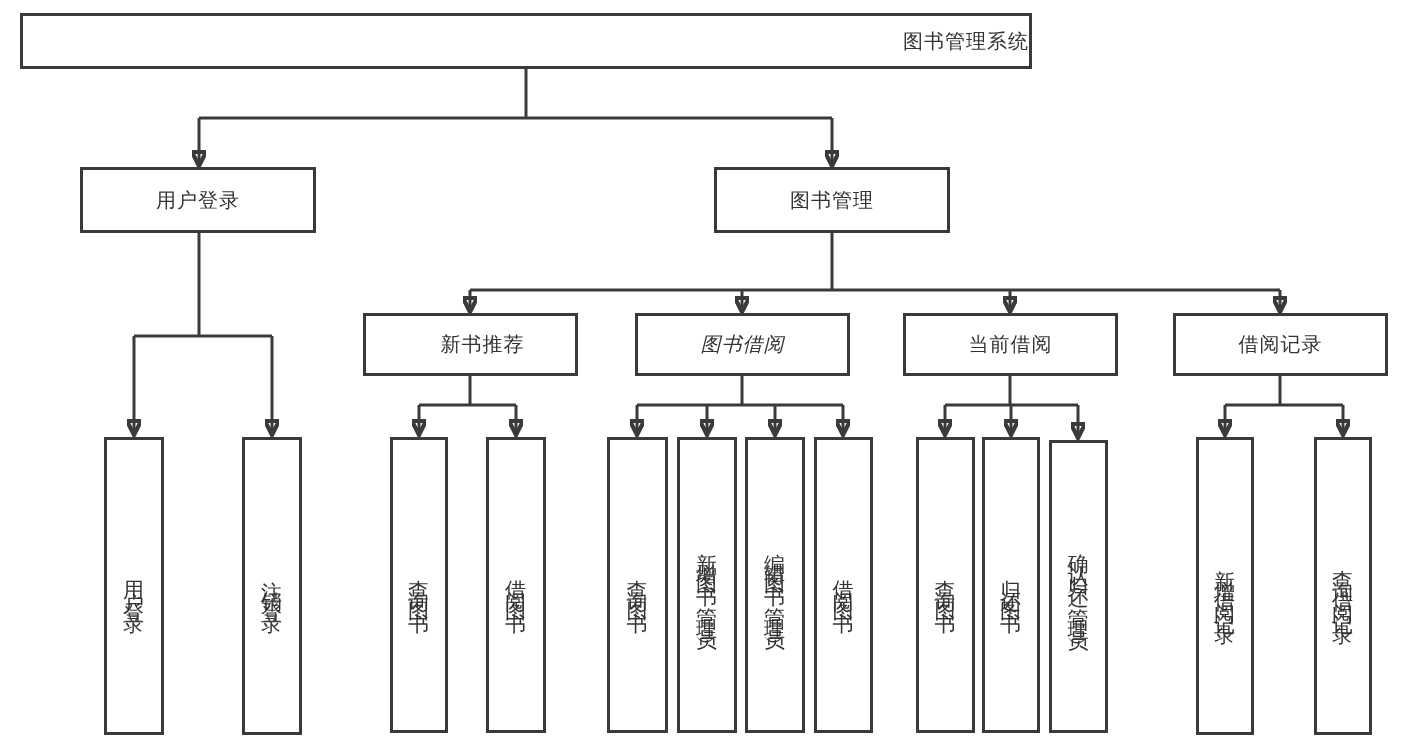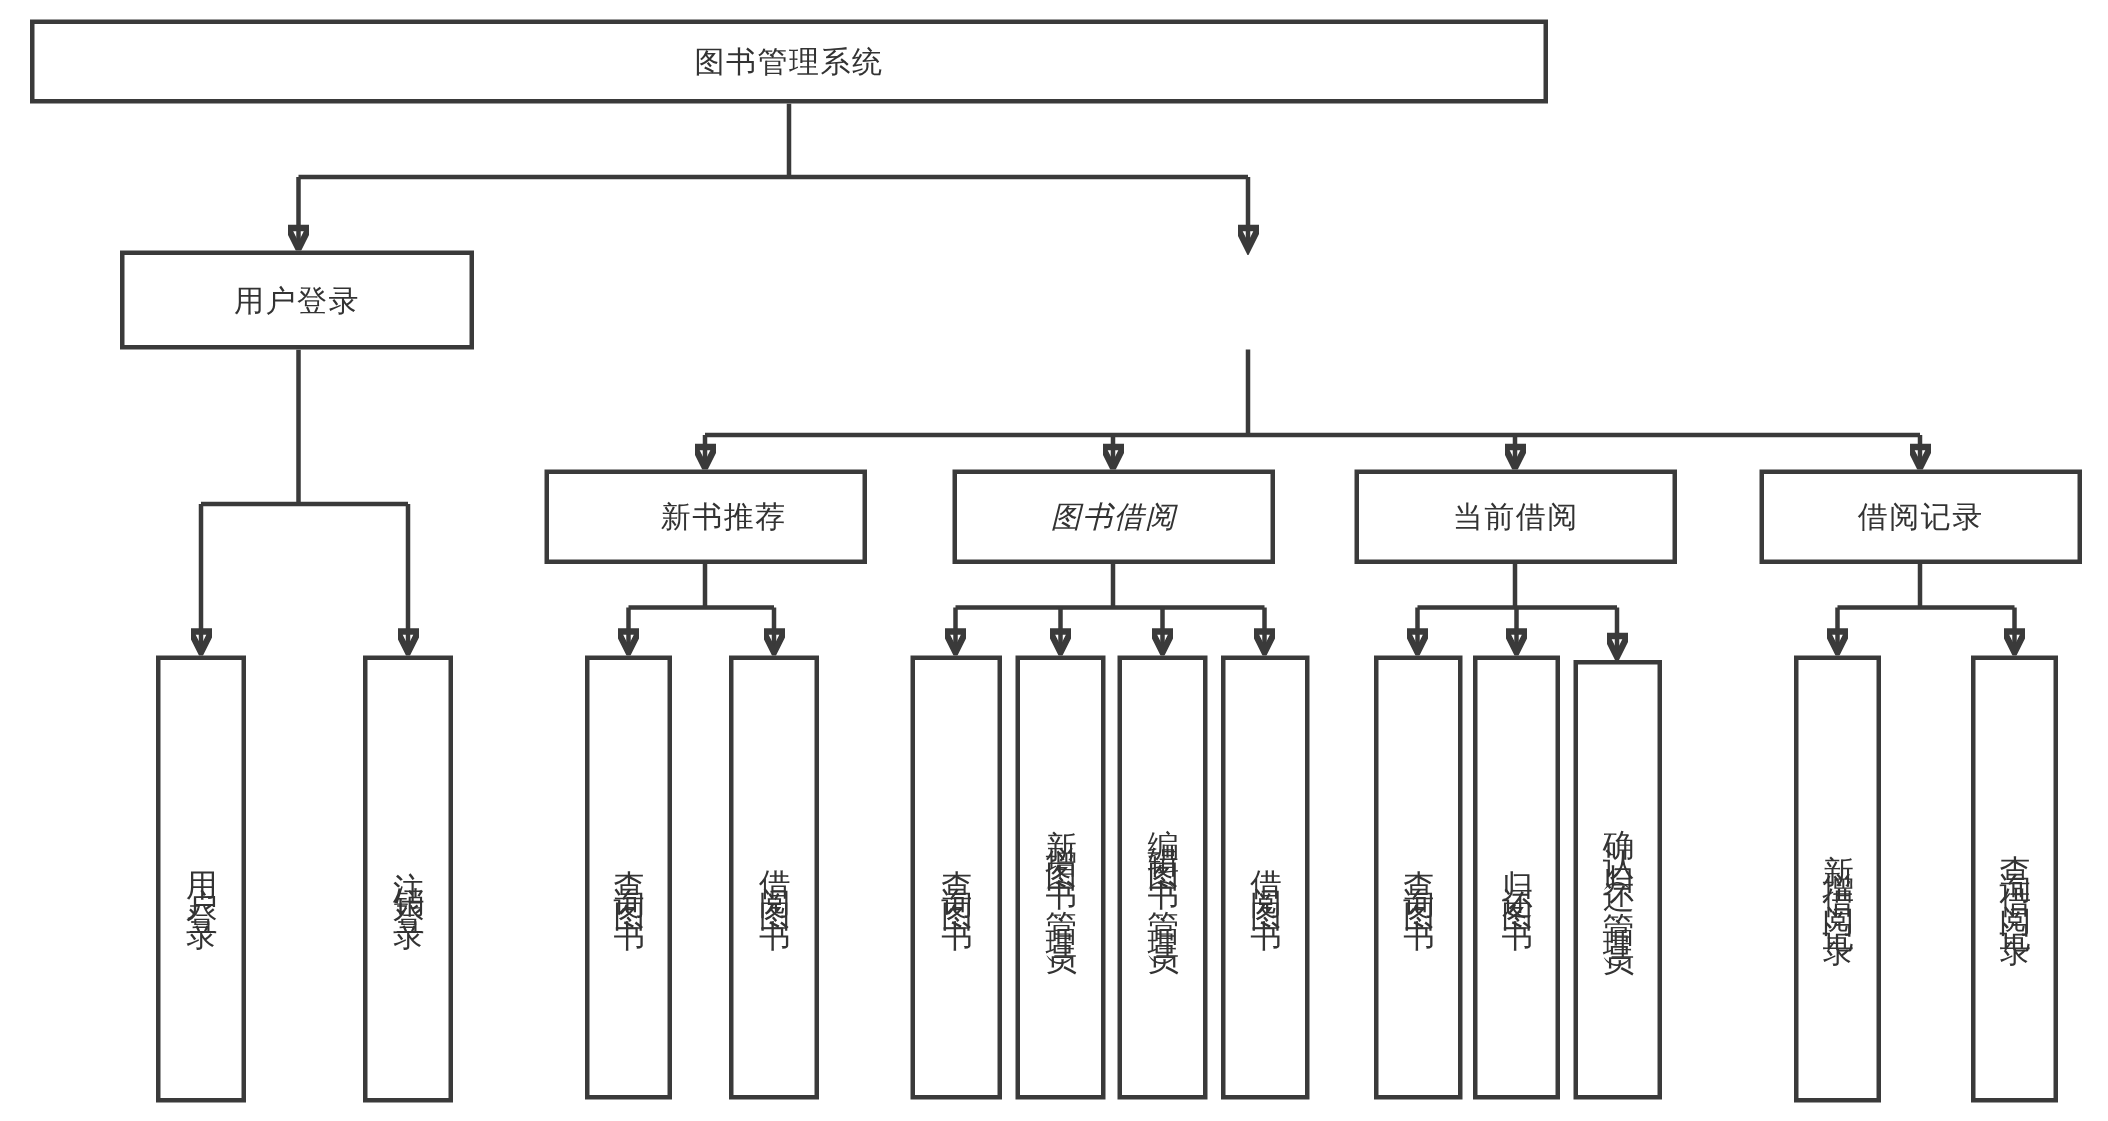--- a/index.html
+++ b/index.html
@@ -97,26 +97,29 @@
     <path d="M1010,376 V405 M945,405 H1078"></path>
     <line x1="945" y1="405" x2="945" y2="435" marker-end="url(#arrow)"></line>
     <line x1="1011" y1="405" x2="1011" y2="435" marker-end="url(#arrow)"></line>
     <line x1="1078" y1="405" x2="1078" y2="438" marker-end="url(#arrow)"></line>
 
     <path d="M1280,376 V405 M1225,405 H1343"></path>
     <line x1="1225" y1="405" x2="1225" y2="435" marker-end="url(#arrow)"></line>
     <line x1="1343" y1="405" x2="1343" y2="435" marker-end="url(#arrow)"></line>
   </svg>
 
-  <div class="node h" style="left:20px; top:13px; width:1012px; height:56px;">
+  <div class="node h" style="left:20px; top:13px; width:1012px; height:56px;justify-content:flex-end;">
     <span>图书管理系统</span>
   </div>
 
   <div class="node h" style="left:80px; top:167px; width:236px; height:66px;">
     <span>用户登录</span>
+  </div>
+  <div class="node h" style="left:714px; top:167px; width:236px; height:66px;">
+    <span>图书管理</span>
   </div>
 
   <div class="node h" style="left:363px; top:313px; width:215px; height:63px;padding-left:24px;">
     <span>新书推荐</span>
   </div>
   <div class="node h" style="left:635px; top:313px; width:215px; height:63px;font-style:italic;">
     <span>图书借阅</span>
   </div>
   <div class="node h" style="left:903px; top:313px; width:215px; height:63px;align-items:center;">
     <span>当前借阅</span>

